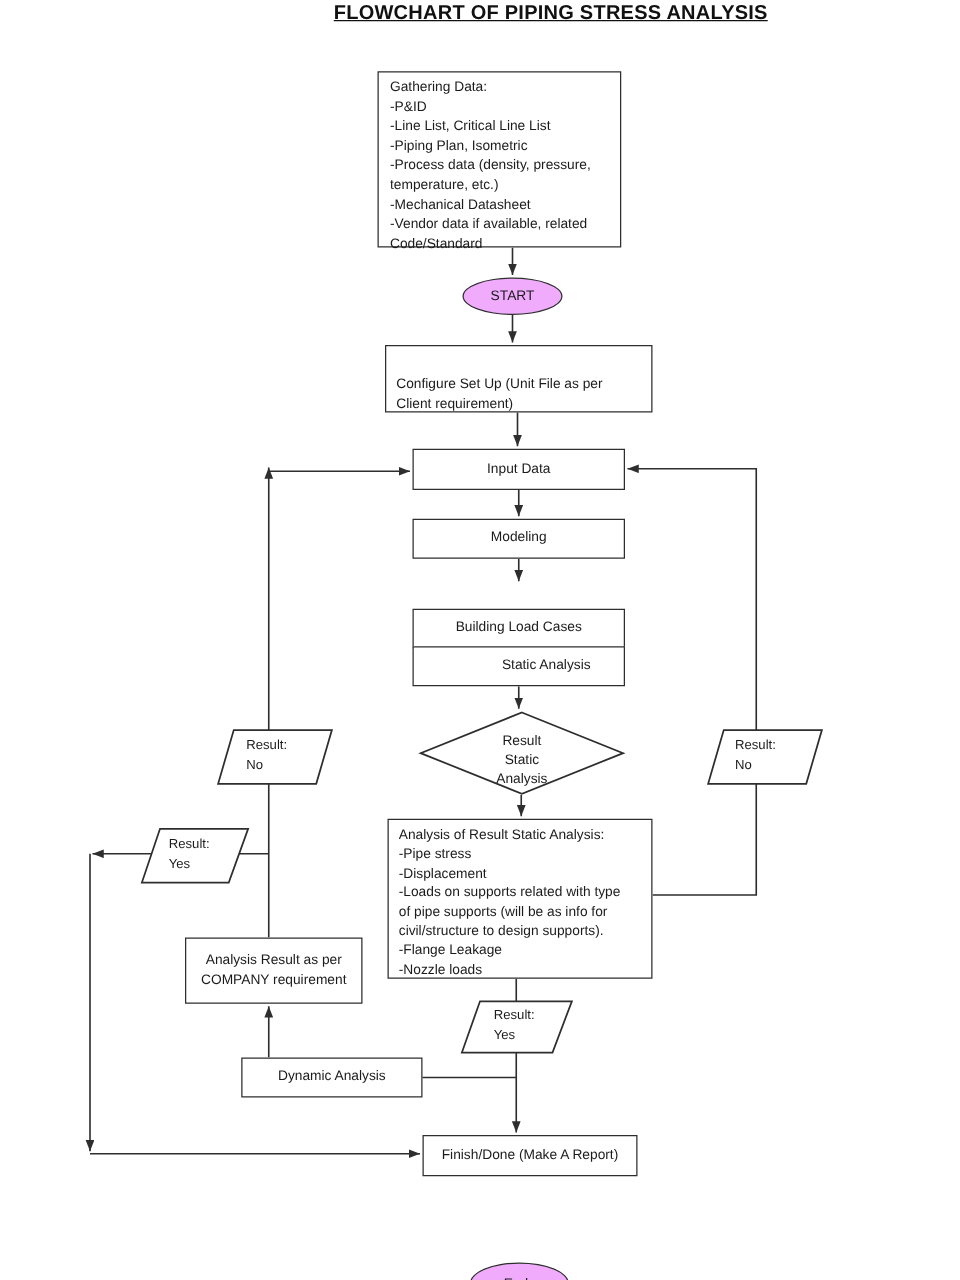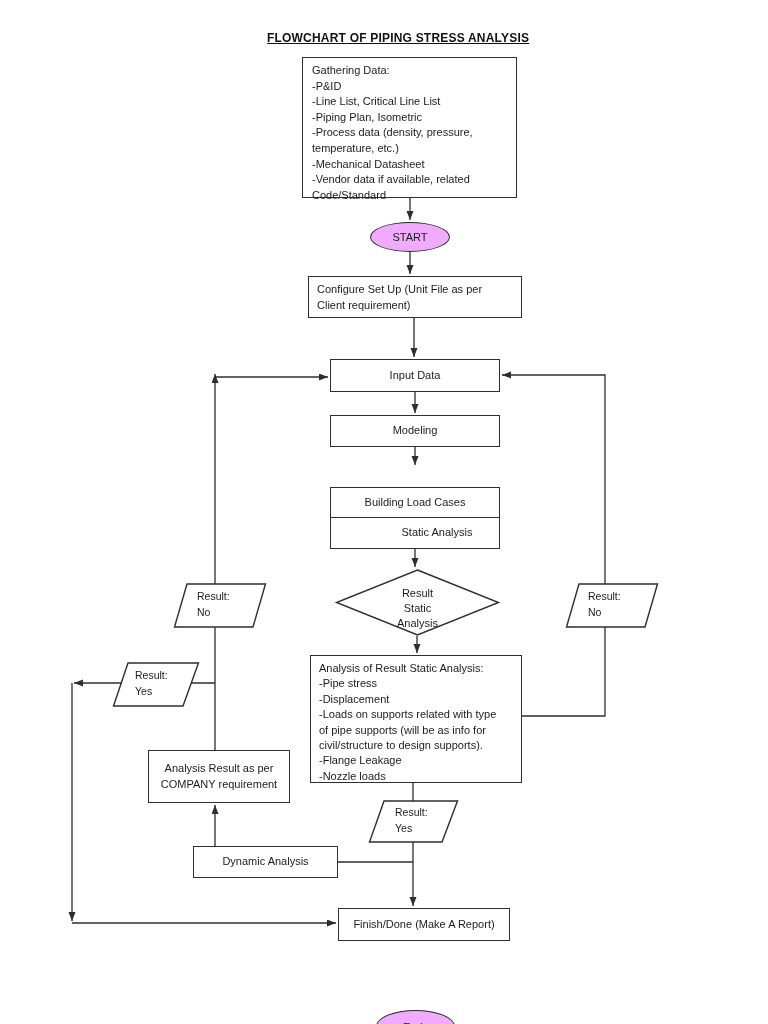--- a/index.html
+++ b/index.html
@@ -35,22 +35,22 @@
     line-height:16px;
     white-space:pre-line;
   }
   .diamond-label{
     position:absolute;left:0;right:0;top:17px;
     text-align:center;
     font-size:11px;line-height:15.2px;
     white-space:pre-line;
   }
   #flow-title{
-    position:absolute;left:267px;top:31px;
-    font-size:12px;font-weight:bold;
+    position:absolute;left:267px;top:2px;
+    font-size:16px;font-weight:bold;
     letter-spacing:0.2px;
     text-decoration:underline;
     color:#111111;
     white-space:nowrap;
   }
 </style>
 </head>
 <body>
 
 <div id="page">
@@ -77,33 +77,33 @@
       <path d="M215 377 L328 377" marker-end="url(#arrow)"></path>
       <path d="M215 683 L74 683" marker-end="url(#arrow)"></path>
       <path d="M72 683 L72 921" marker-end="url(#arrow)"></path>
       <path d="M72 923 L336 923" marker-end="url(#arrow)"></path>
       <path d="M522 716 L605 716 L605 375 L502 375" marker-end="url(#arrow)"></path>
     </g>
   </svg>
 
   <div id="flow-title">FLOWCHART OF PIPING STRESS ANALYSIS</div>
 
-  <div class="node box multiline" style="left:302px;top:57px;width:215px;height:141px;padding:5px 6px 0 9px;line-height:15.6px;">Gathering Data:
+  <div class="node box multiline" style="left:302px;top:57px;width:195px;height:141px;padding:5px 6px 0 9px;line-height:15.6px;">Gathering Data:
 -P&amp;ID
 -Line List, Critical Line List
 -Piping Plan, Isometric
 -Process data (density, pressure,
 temperature, etc.)
 -Mechanical Datasheet
 -Vendor data if available, related
 Code/Standard</div>
 
   <div class="node oval" style="left:370px;top:222px;width:80px;height:30px;">START</div>
 
-  <div class="node box multiline" style="left:308px;top:276px;width:214px;height:42px;padding:5px 0 0 8px;">Configure Set Up (Unit File as per
+  <div class="node box multiline" style="left:308px;top:276px;width:214px;height:54px;padding:23px 0 0 8px;">Configure Set Up (Unit File as per
 Client requirement)</div>
 
   <div class="node box centered" style="left:330px;top:359px;width:170px;height:33px;">Input Data</div>
 
   <div class="node box centered" style="left:330px;top:415px;width:170px;height:32px;">Modeling</div>
 
   <div class="node box centered" style="left:330px;top:467px;width:170px;height:32px;margin-top:20px;">Building Load Cases</div>
 
   <div class="node box centered" style="left:330px;top:517px;width:170px;height:32px;padding-left:44px;">Static Analysis</div>
 

